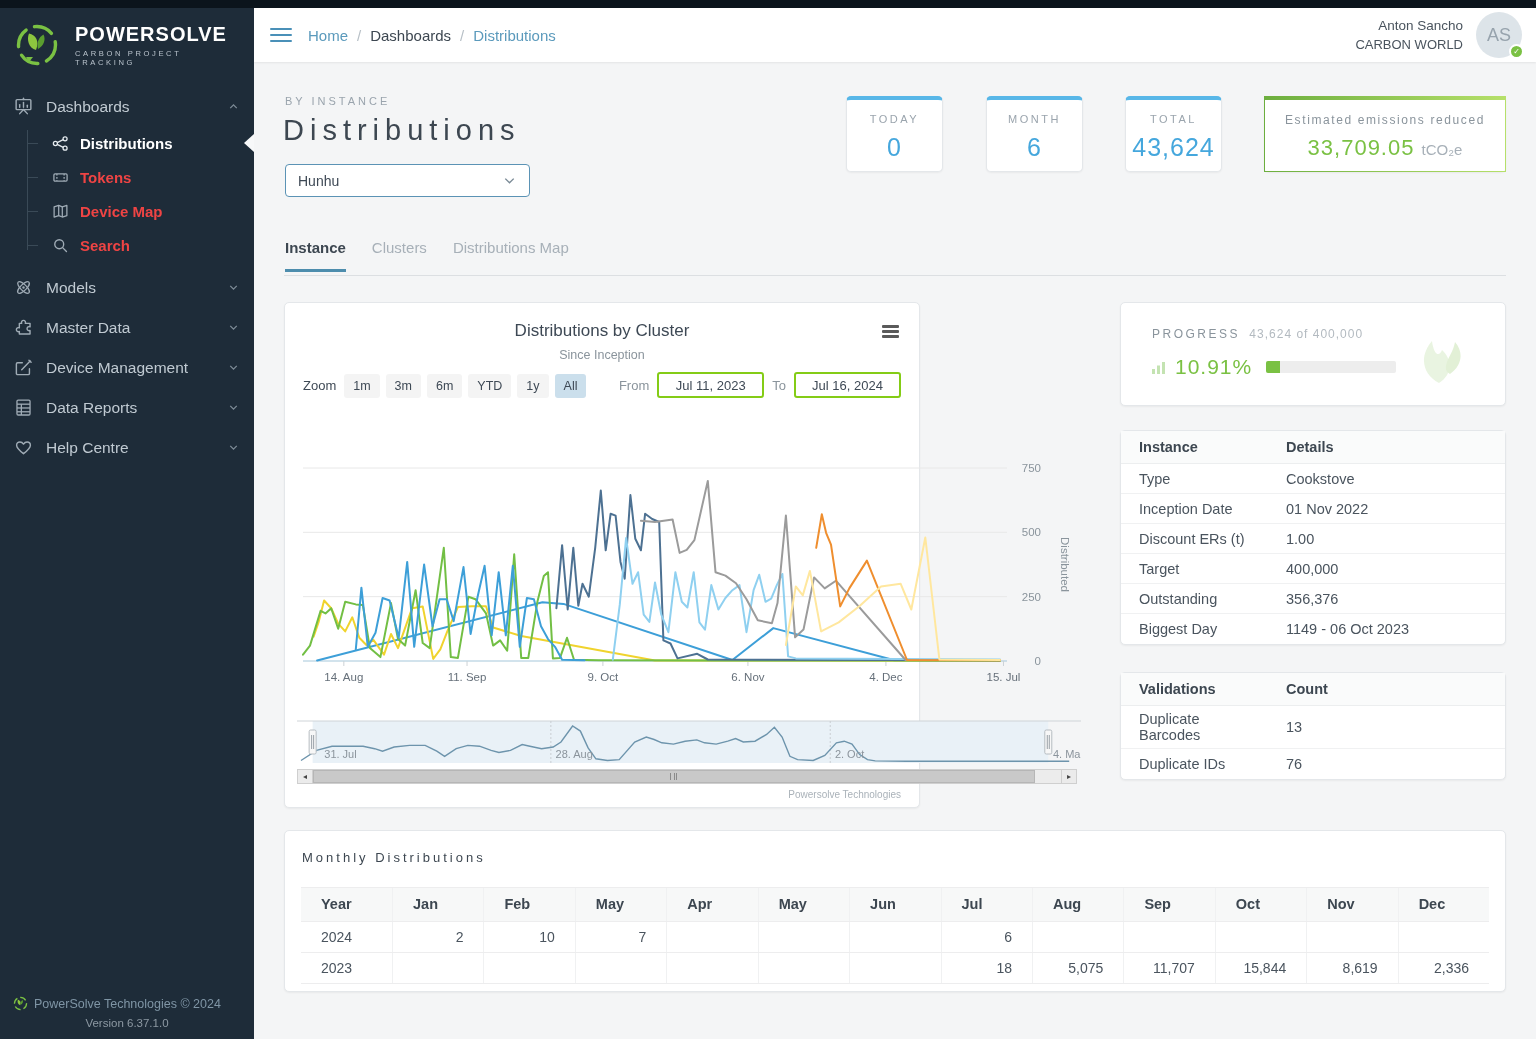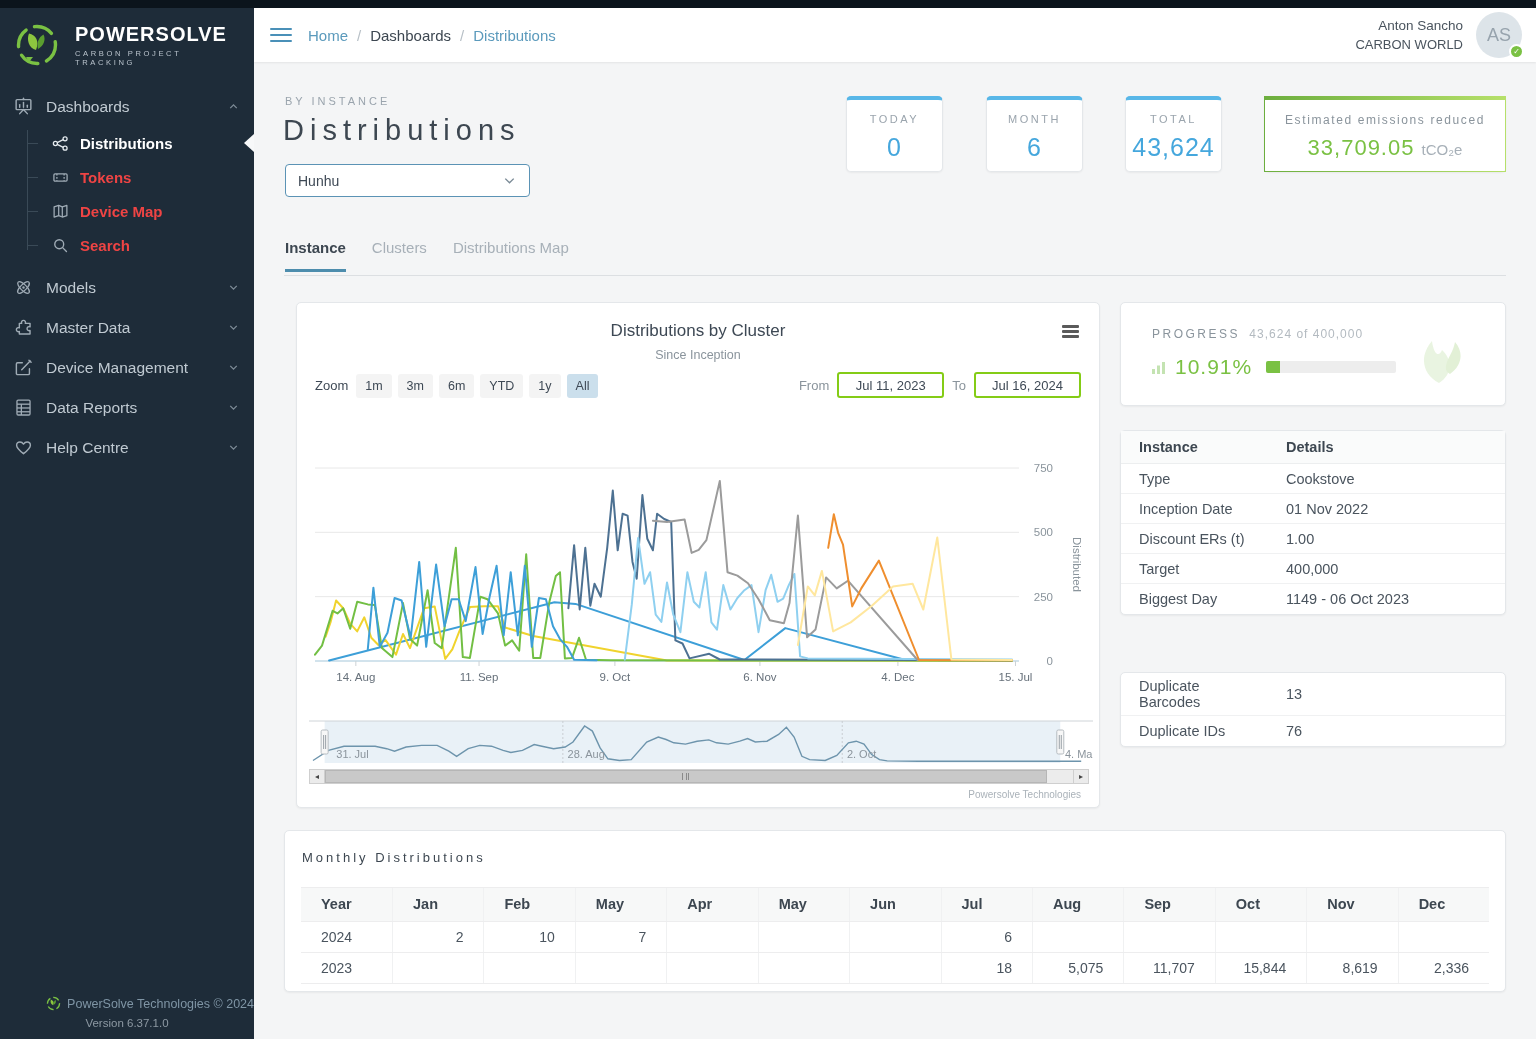--- a/index.html
+++ b/index.html
@@ -19,21 +19,21 @@
   .nav-item .chev { margin-left:auto; width:13px; height:13px; color:#7e8c97; }
   .submenu { position:relative; margin:4px 0 10px 0; }
   .treeline { position:absolute; left:27px; top:4px; bottom:12px; width:1px; background:#3a4a57; }
   .sub-item { display:flex; align-items:center; height:34px; padding-left:52px; color:#ef4444; font-size:15px; cursor:pointer; position:relative;font-weight:bold; }
   .sub-item .stub { position:absolute; left:27px; width:11px; height:1px; background:#3a4a57; }
   .sub-item .sub-ico { width:17px; height:17px; margin-right:11px; color:#9fabb5; flex:0 0 auto; }
   .sub-item.active { color:#ffffff; font-weight:bold; }
   .sub-item.active .sub-ico { color:#e6ecf0; }
   .notch { position:absolute; right:0; top:50%; margin-top:-9px; width:0; height:0; border-top:9px solid transparent; border-bottom:9px solid transparent; border-right:10px solid #f7f8f9; }
   .side-footer { position:absolute; bottom:10px; left:0; width:254px; text-align:center; }
-  .side-footer .line1 { font-size:12.5px; color:#7f95a5; display:flex; align-items:center; justify-content:flex-end; gap:6px; }
+  .side-footer .line1 { font-size:12.5px; color:#7f95a5; display:flex; align-items:center; justify-content:flex-start; gap:6px;padding-left:13px; }
   .side-footer .line1 b { color:#7f95a5; font-weight:normal; }
   .side-footer .ver { font-size:11.5px; color:#8d99a3; margin-top:6px; }
 
   
   .topbar { position:absolute; left:254px; top:8px; width:1282px; height:54px; background:#fff; box-shadow:0 1px 2px rgba(0,0,0,.07); z-index:30; display:flex; align-items:center; padding:0 14px 0 16px; }
   .hamburger { width:22px; cursor:pointer; margin-right:16px; }
   .hamburger div { height:2px; background:#4a90b8; margin:4px 0; border-radius:1px; }
   .crumbs { font-size:15px; display:flex; gap:9px; align-items:center; }
   .crumb-link { color:#5b9abc; cursor:pointer; }
   .crumb-cur { color:#3d4751; }
@@ -58,21 +58,21 @@
   .stat-green .stat-label { letter-spacing:1.6px; font-size:12px; color:#8a949c; }
   .stat-green .stat-value { color:#7ac143; font-size:22px; }
   .stat-green .stat-unit { color:#a7b0b8; font-size:15px; letter-spacing:0; }
 
   .tabs { position:absolute; left:31px; top:172px; display:flex; gap:26px; font-size:15px; }
   .tab { color:#a7b0b8; cursor:pointer; padding-bottom:13px; }
   .tab.active { color:#3d4751; font-weight:bold; border-bottom:3px solid #4d8dad; }
   .tabs-divider { position:absolute; left:30px; top:208px; width:1222px; height:1px; background:#dcdfe2; }
 
   .card { position:absolute; background:#fff; border:1px solid #e4e7ea; border-radius:5px; box-shadow:0 1px 2px rgba(0,0,0,.05); }
-  .chart-card { left:30px; top:235px; width:804px; height:506px;margin-left:12px; }
+  .chart-card { left:30px; top:235px; width:636px; height:506px; }
   .chart-title { text-align:center; font-size:17px; color:#3e4955; margin-top:18px; }
   .chart-sub { text-align:center; font-size:12.5px; color:#8a949c; margin-top:7px; }
   .ctx-btn { position:absolute; right:20px; top:22px; width:17px; cursor:pointer; }
   .ctx-btn div { height:3px; background:#5a5a5a; margin-bottom:2px; border-radius:1px; }
   .zoom-row { position:absolute; left:18px; top:69px; right:18px; display:flex; align-items:center; font-size:13px; }
   .zoom-word { color:#3e4955; margin-right:8px; }
   .zbtn { background:#f4f4f4; color:#3e4955; font-size:12.5px; padding:5px 9px; border-radius:3px; margin-right:6px; cursor:pointer; }
   .zbtn.active { background:#cbdfec; }
   .range-box { display:flex; align-items:center; margin-left:auto; gap:8px; }
   .range-label { color:#8a949c; }
@@ -491,27 +491,35 @@
         </div>
         <div class="trow">
           <span class="tcell-label">Discount ERs (t)</span>
           <span class="tcell-value">1.00</span>
         </div>
         <div class="trow">
           <span class="tcell-label">Target</span>
           <span class="tcell-value">400,000</span>
         </div>
         <div class="trow">
+          <span class="tcell-label">Outstanding</span>
+          <span class="tcell-value">356,376</span>
+        </div>
+        <div class="trow">
           <span class="tcell-label">Biggest Day</span>
           <span class="tcell-value">1149 - 06 Oct 2023</span>
         </div>
       </div>
   </section>
 
   <section class="card dtable-card valid-card" id="valid-card">
+    <div class="thead">
+      <span>Validations</span>
+      <span>Count</span>
+    </div>
     <div class="tbody">
         <div class="trow">
           <span class="tcell-label">Duplicate Barcodes</span>
           <span class="tcell-value">13</span>
         </div>
         <div class="trow">
           <span class="tcell-label">Duplicate IDs</span>
           <span class="tcell-value">76</span>
         </div>
       </div>

